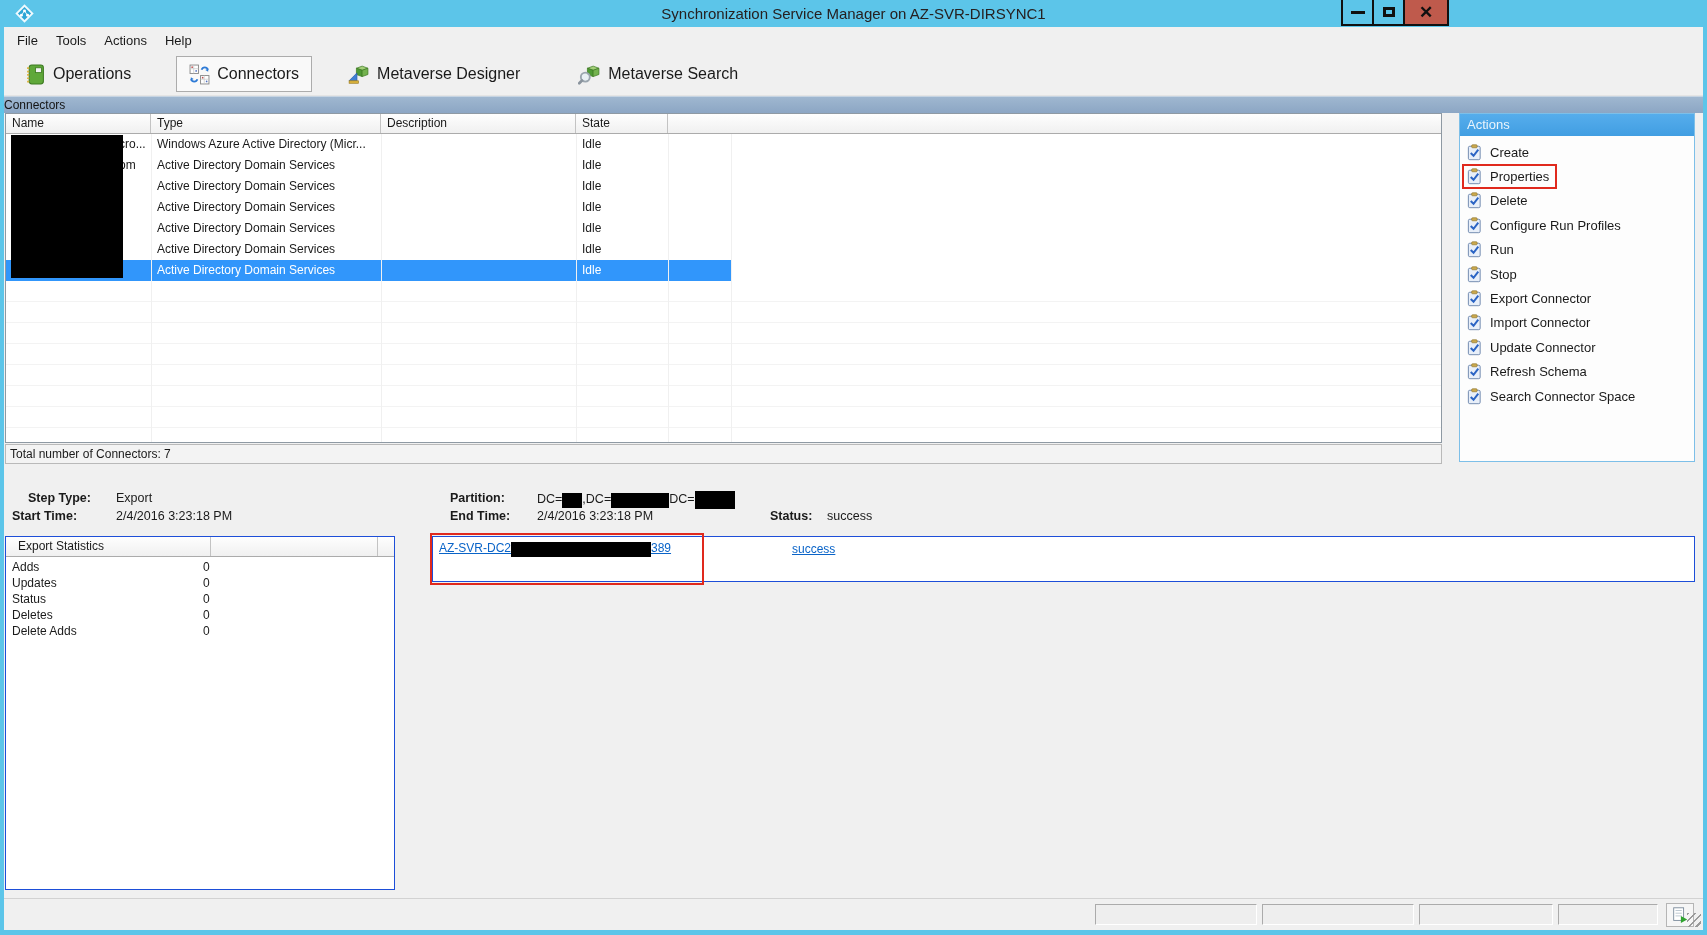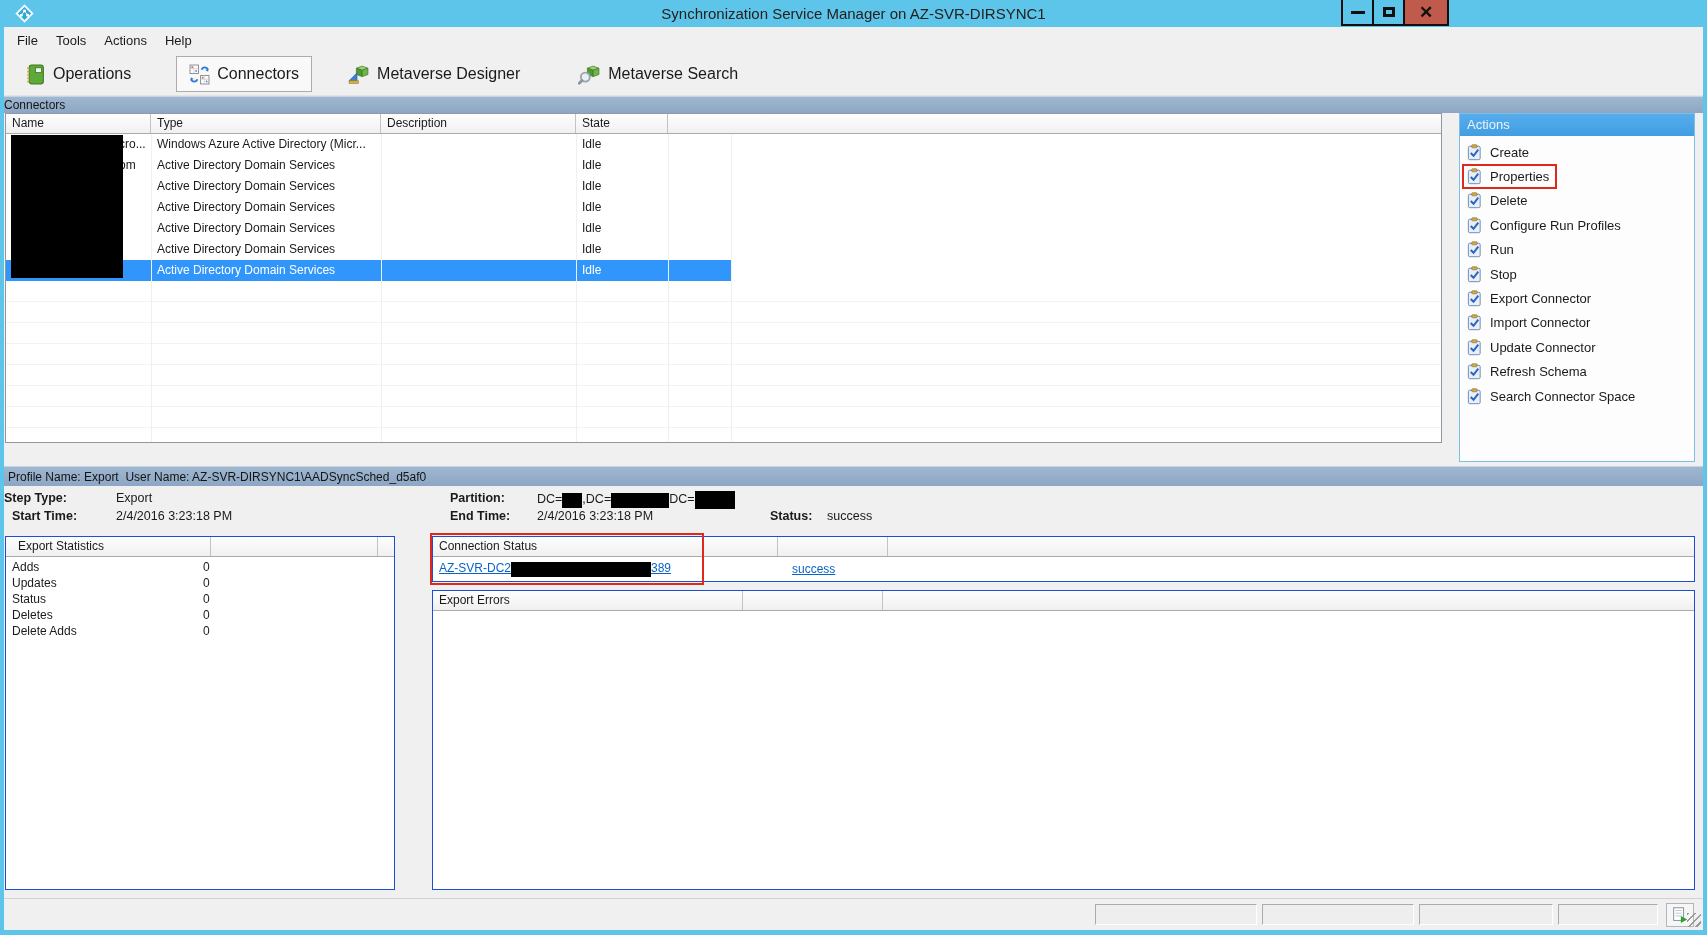--- a/index.html
+++ b/index.html
@@ -291,20 +291,21 @@
     <div class="col-guides">
       <div style="left:145px"></div>
         <div style="left:375px"></div>
       <div style="left:570px"></div>
         <div style="left:662px"></div>
         <div style="left:725px"></div>
     </div>
     <div class="abs redaction-name"></div>
   </div>
 
+  <div class="abs total-bar">Total number of Connectors: 7</div>
 
   <div class="abs actions-panel">
     <div class="actions-header">Actions</div>
     <div id="action-items" style="padding-top:4px">
         <div class="action-item">
     <span class="action-inner">
       <svg width="17" height="17">
               <use href="#sym-clipboard"></use>
             </svg>
       <span class="action-label">Create</span>
@@ -386,23 +387,22 @@
     <span class="action-inner">
       <svg width="17" height="17">
               <use href="#sym-clipboard"></use>
             </svg>
       <span class="action-label">Search Connector Space</span>
     </span>
   </div>
       </div>
   </div>
 
-  <div class="abs section-bar bar-profile">Profile Name: Export  User Name: AZ-SVR-DIRSYNC1\AADSyncSched_d5af0</div>
-
-  <div class="abs detail-label" style="left:4px; top:491px;">Step Type:</div>
+
+  <div class="abs detail-label" style="left:28px; top:491px;">Step Type:</div>
   <div class="abs detail-val" style="left:116px; top:491px;">Export</div>
   <div class="abs detail-label" style="left:12px; top:509px;">Start Time:</div>
   <div class="abs detail-val" style="left:116px; top:509px;">2/4/2016 3:23:18 PM</div>
 
   <div class="abs detail-label" style="left:450px; top:491px;">Partition:</div>
   <div class="abs detail-val" style="left:537px; top:491px;">
     <span>DC=</span><span class="redact" style="width:20px"></span><span>,DC=</span><span class="redact" style="width:58px"></span><span>DC=</span><span class="redact" style="width:40px; height:18px"></span>
   </div>
   <div class="abs detail-label" style="left:450px; top:509px;">End Time:</div>
   <div class="abs detail-val" style="left:537px; top:509px;">2/4/2016 3:23:18 PM</div>
@@ -433,42 +433,30 @@
     <div class="stat-value">0</div>
   </div>
         <div class="stat-row">
     <div class="stat-label">Delete Adds</div>
     <div class="stat-value">0</div>
   </div>
       </div>
   </div>
 
   <div class="abs panel cs-panel">
-    <div class="lv-header">
-      <div class="lv-hcell cs-h1">Connection Status</div>
-      <div class="lv-hcell cs-h2"></div>
-      <div class="lv-hcell c-rest"></div>
-    </div>
     <div class="cs-row">
       <div class="cs-server">
         <span class="link">AZ-SVR-DC2</span><span class="redact" style="width:140px;"></span><span class="link">389</span>
       </div>
       <div class="cs-result">
         <span class="link">success</span>
       </div>
     </div>
   </div>
 
-  <div class="abs panel ee-panel">
-    <div class="lv-header">
-      <div class="lv-hcell ee-h1">Export Errors</div>
-      <div class="lv-hcell ee-h2"></div>
-      <div class="lv-hcell c-rest"></div>
-    </div>
-  </div>
 
   <div class="abs annotation-box anno-cs"></div>
 
   <div class="abs statusbar">
     <div class="sb-seg" style="left:1091px; width:162px;"></div>
     <div class="sb-seg" style="left:1258px; width:152px;"></div>
     <div class="sb-seg" style="left:1415px; width:134px;"></div>
     <div class="sb-seg" style="left:1554px; width:100px;"></div>
     <div class="sb-iconbtn">
       <svg width="18" height="18">

